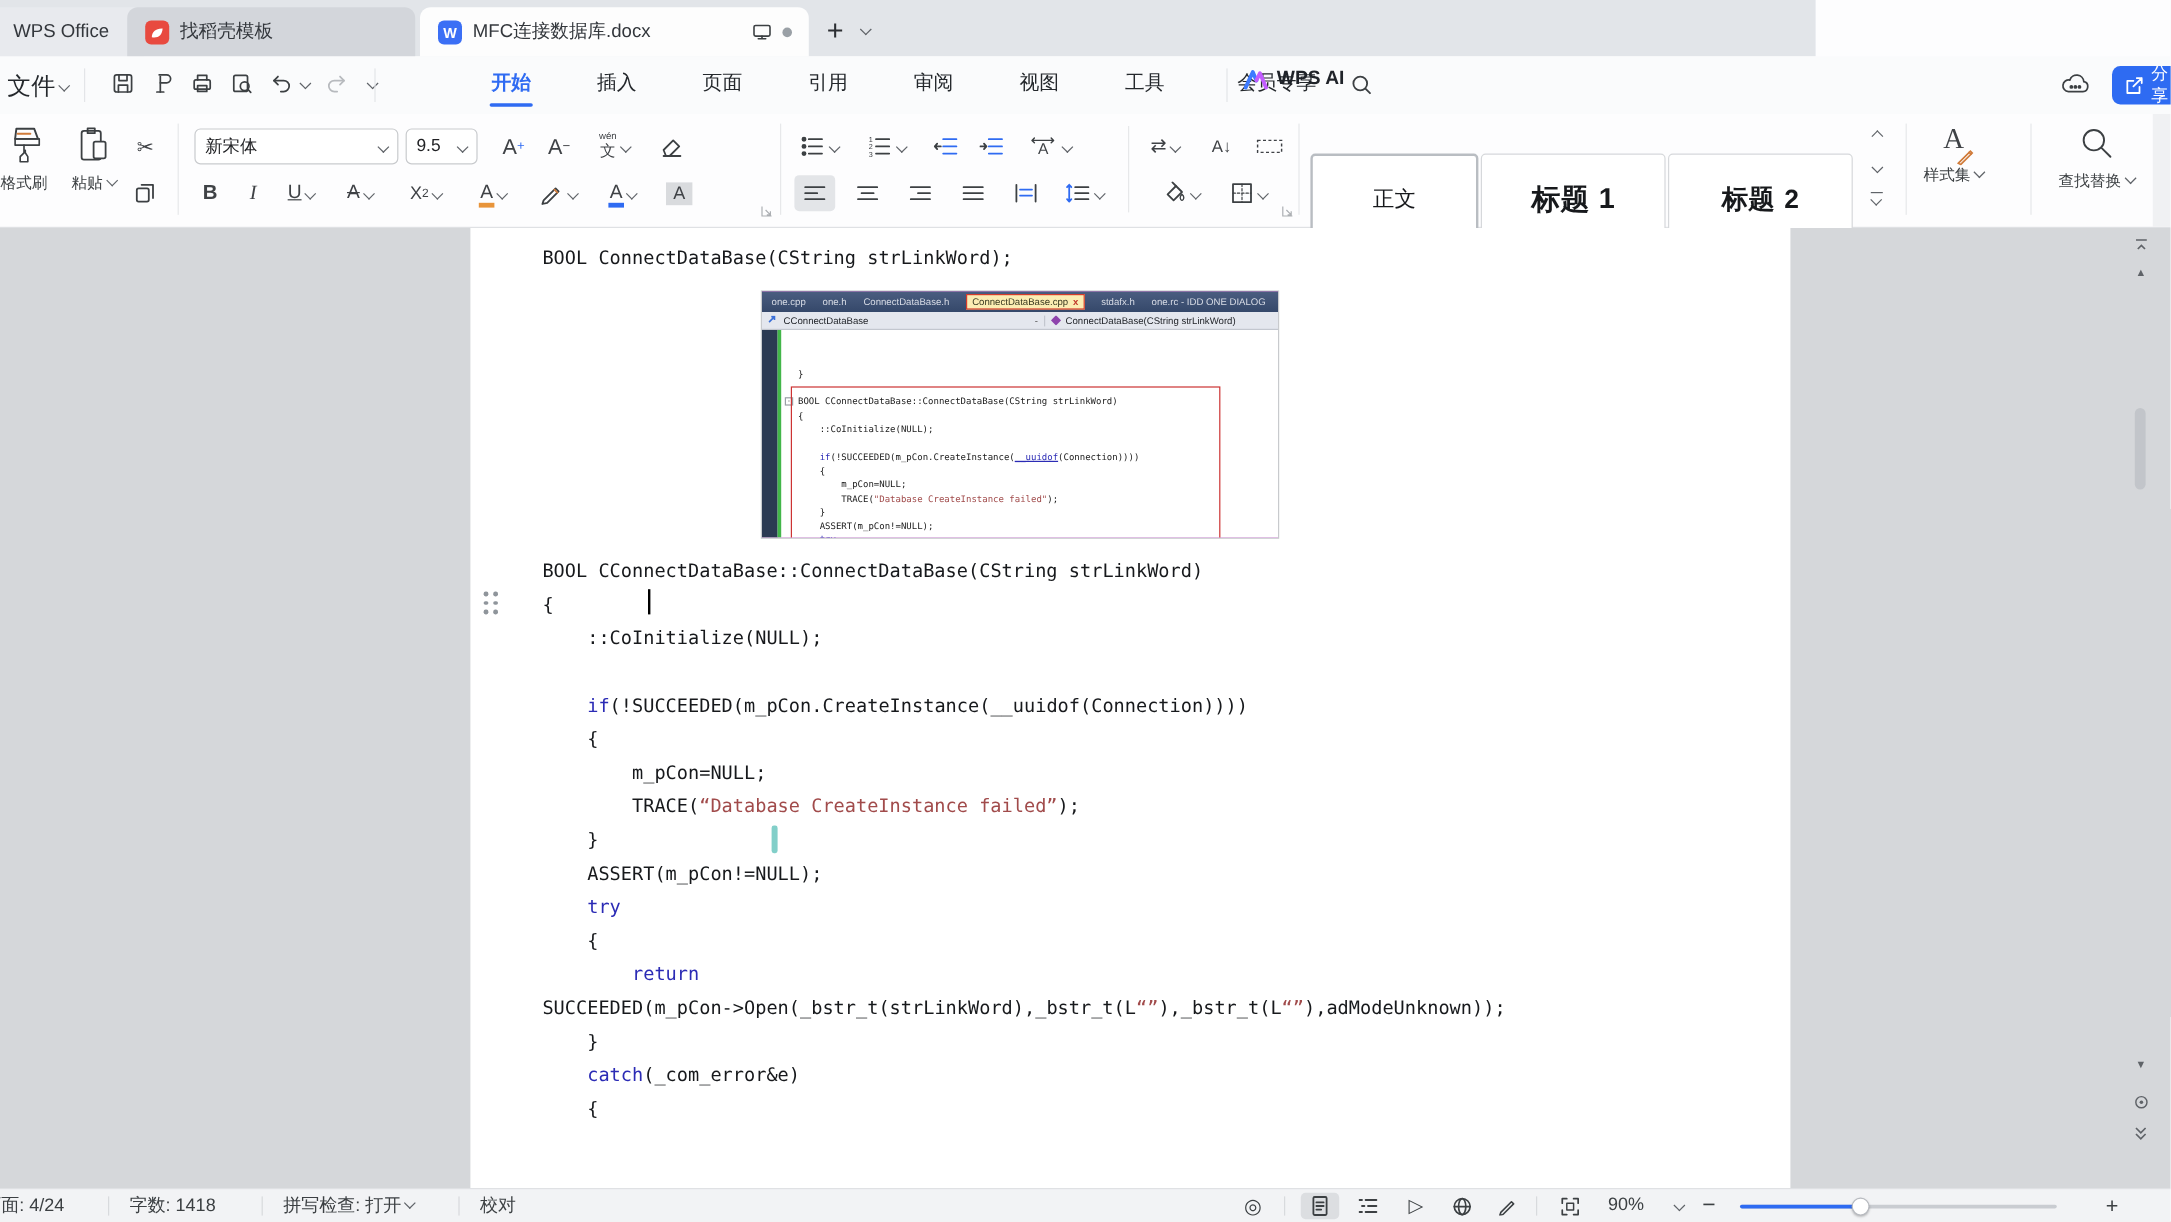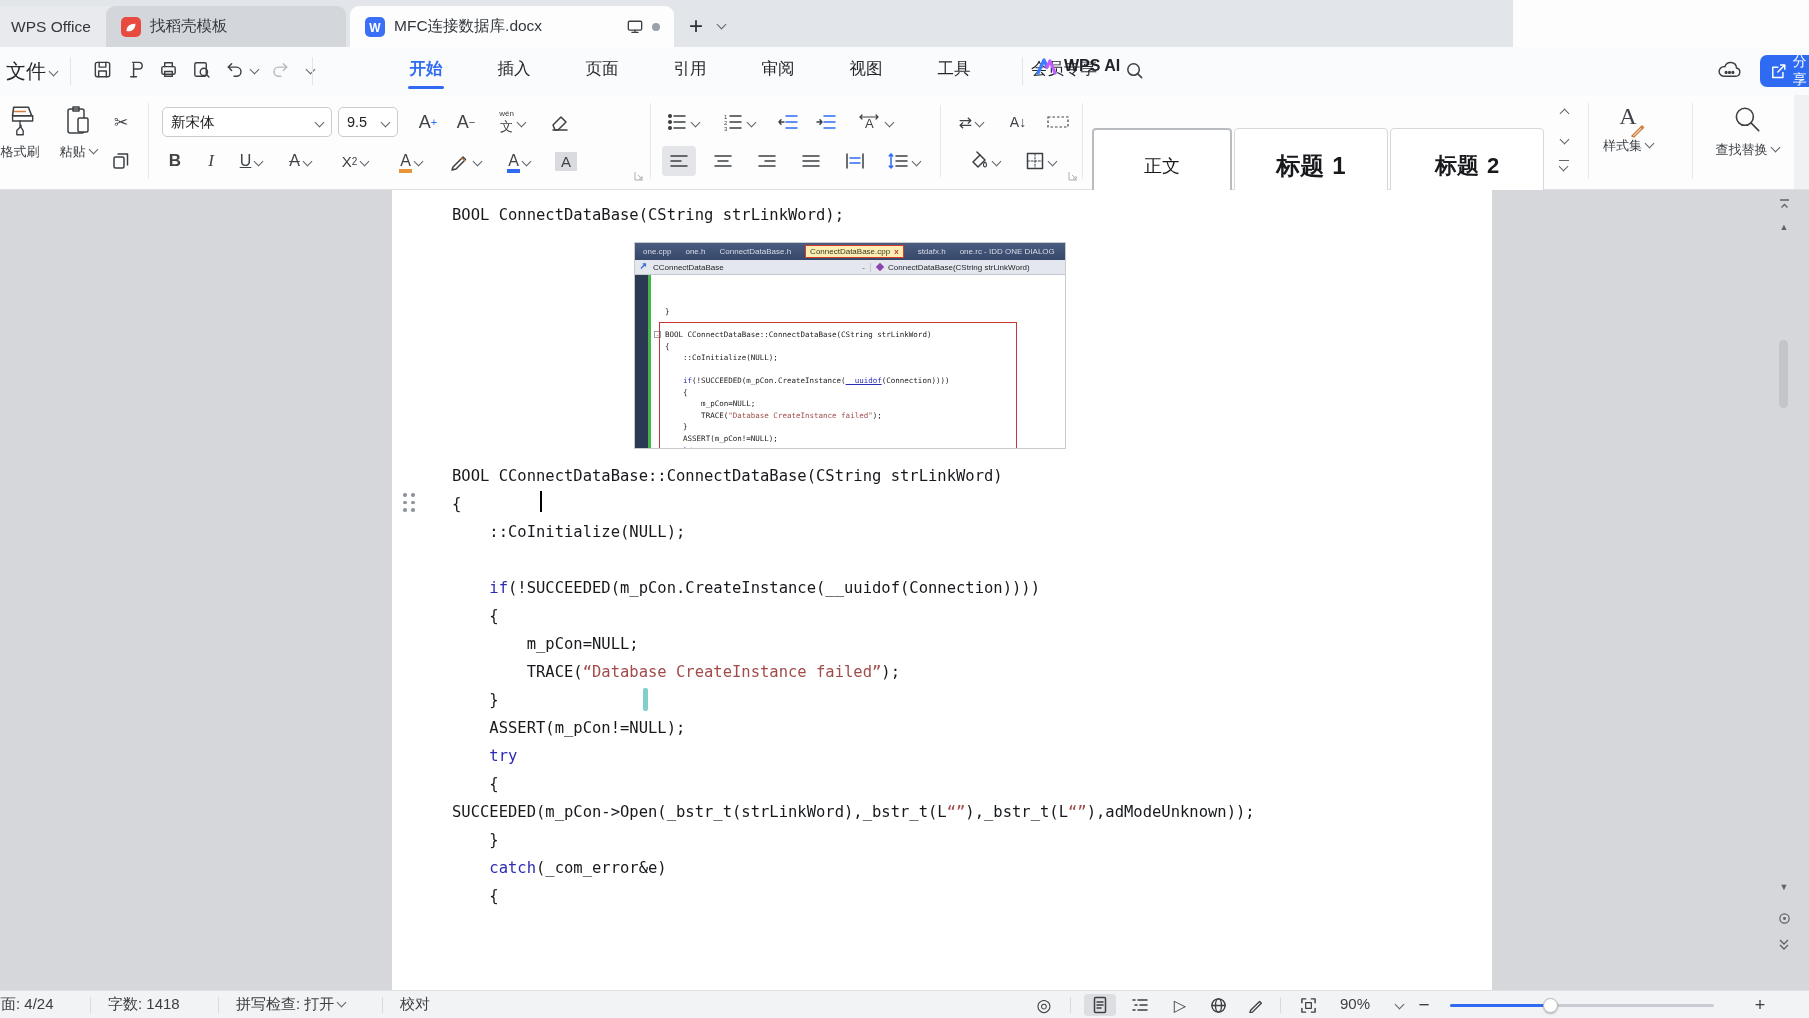--- a/index.html
+++ b/index.html
@@ -513,20 +513,21 @@
           <div class="cl"><span>    ::</span><span class="sp">CoInitialize</span><span>(NULL);</span></div>
           <div class="cl"></div>
           <div class="cl"><span>    </span><span class="kw">if</span><span>(!SUCCEEDED(</span><span class="sp">m_pCon</span><span>.</span><span class="sp">CreateInstance</span><span>(</span><span class="sp">__uuidof</span><span>(Connection))))</span></div>
           <div class="cl"><span>    {</span></div>
           <div class="cl"><span>        </span><span class="sp">m_pCon</span><span>=NULL;</span></div>
           <div class="cl"><span>        TRACE(</span><span class="str">“Database </span><span class="str sp">CreateInstance</span><span class="str"> failed”</span><span>);</span></div>
           <div class="cl"><span>    }</span></div>
           <div class="cl"><span>    ASSERT(</span><span class="sp">m_pCon</span><span>!=NULL);</span></div>
           <div class="cl"><span>    </span><span class="kw">try</span></div>
           <div class="cl"><span>    {</span></div>
+          <div class="cl"><span>        </span><span class="kw">return</span></div>
           <div class="cl"><span>SUCCEEDED(</span><span class="sp">m_pCon</span><span>-&gt;Open(_</span><span class="sp">bstr_t</span><span>(</span><span class="sp">strLinkWord</span><span>),_</span><span class="sp">bstr_t</span><span>(L</span><span class="str">“”</span><span>),_</span><span class="sp">bstr_t</span><span>(L</span><span class="str">“”</span><span>),</span><span class="sp">adModeUnknown</span><span>));</span></div>
           <div class="cl"><span>    }</span></div>
           <div class="cl"><span>    </span><span class="kw">catch</span><span>(_</span><span class="sp">com_error</span><span>&amp;e)</span></div>
           <div class="cl"><span>    {</span></div>
         </div>
       <div class="cursor"></div>
       <div class="draghandle">
           <i></i>
           <i></i>
           <i></i>

